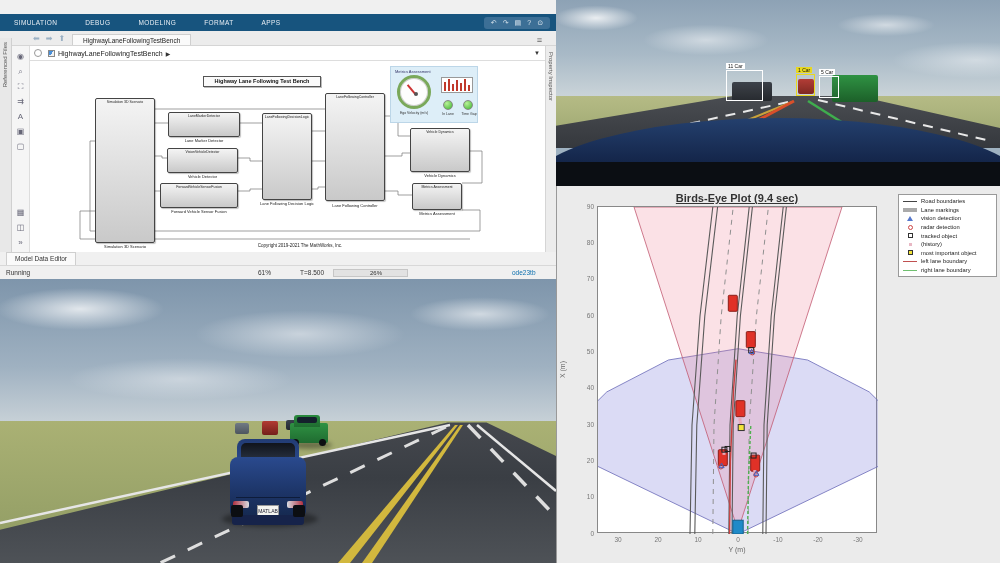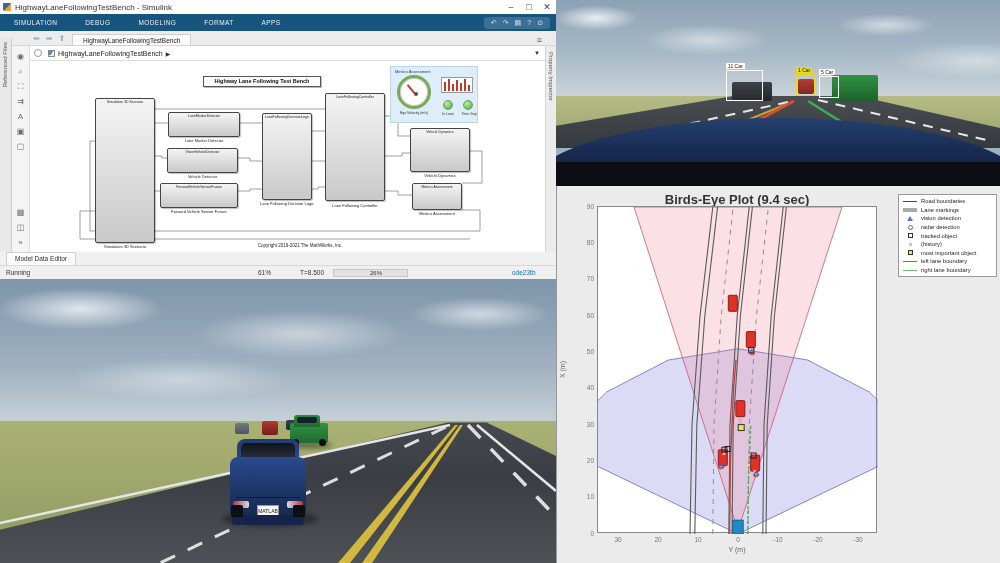--- a/index.html
+++ b/index.html
@@ -77,21 +77,21 @@
     border-radius:50% 50% 0 0 / 80% 80% 0 0; }
   #cam-dash { left:0; top:162px; width:444px; height:24px; background:#0b0e13; }
   .bbox { border:1px solid #fff; background:rgba(255,255,255,.02); }
   .bbox.yellow { border-color:#e8d820; }
   .bchip { position:absolute; top:-8px; left:-1px; font-size:5px; padding:0 2px; background:#fff; color:#111; white-space:nowrap; }
   .bchip.yellow { background:#e8d820; }
   .car3d { position:absolute; border-radius:2px; }
 
   
   #bep { left:556px; top:186px; width:444px; height:377px; background:#ebebeb; border-left:1px solid #999; }
-  #bep-title { left:55px; top:6px; width:250px; text-align:center; font-size:13px; font-weight:bold; color:#333; }
+  #bep-title { left:55px; top:6px; width:250px; text-align:center; font-size:11px; font-weight:bold; color:#333;text-decoration:underline; }
   #plotbox { left:40px; top:20px; width:280px; height:327px; background:#fff; border:1px solid #888; }
   .tick { position:absolute; font-size:6.5px; color:#777; }
   #xlabel { left:40px; top:360px; width:280px; text-align:center; font-size:7px; color:#666; }
   #ylabel { left:2px; top:175px; writing-mode:vertical-rl; transform:rotate(180deg); font-size:7px; color:#666; }
   #legend { left:341px; top:8px; width:99px; background:#fff; border:1px solid #999; padding:2px 3px; }
   .lrow { display:flex; align-items:center; height:8.6px; }
   .lrow .g { width:16px; display:flex; justify-content:center; align-items:center; margin-right:3px; flex:none; }
   .lrow .t { font-size:5.8px; color:#222; white-space:nowrap; }
   .g-line { width:14px; height:1px; background:#444; }
   .g-bar { width:14px; height:4px; background:#aaa; }
@@ -134,29 +134,20 @@
   .pu-wheel { position:absolute; top:24px; width:7px; height:7px; background:#0c0e12; border-radius:50%; }
 
   .smallcar { position:absolute; border-radius:2px; }
 </style>
 </head>
 <body>
 
 <div id="stage">
 
   <div id="simwin" class="abs">
-    <div id="titlebar" class="abs">
-      <span class="appicon"></span>
-      <span>HighwayLaneFollowingTestBench - Simulink</span>
-      <span id="winctrls">
-        <span>–</span>
-        <span>□</span>
-        <span>✕</span>
-      </span>
-    </div>
 
     <div id="ribbon" class="abs">
       <span style="display:flex">
           <span class="rtab">SIMULATION</span>
           <span class="rtab">DEBUG</span>
           <span class="rtab">MODELING</span>
           <span class="rtab">FORMAT</span>
           <span class="rtab">APPS</span>
         </span>
       <span id="quickpill">

